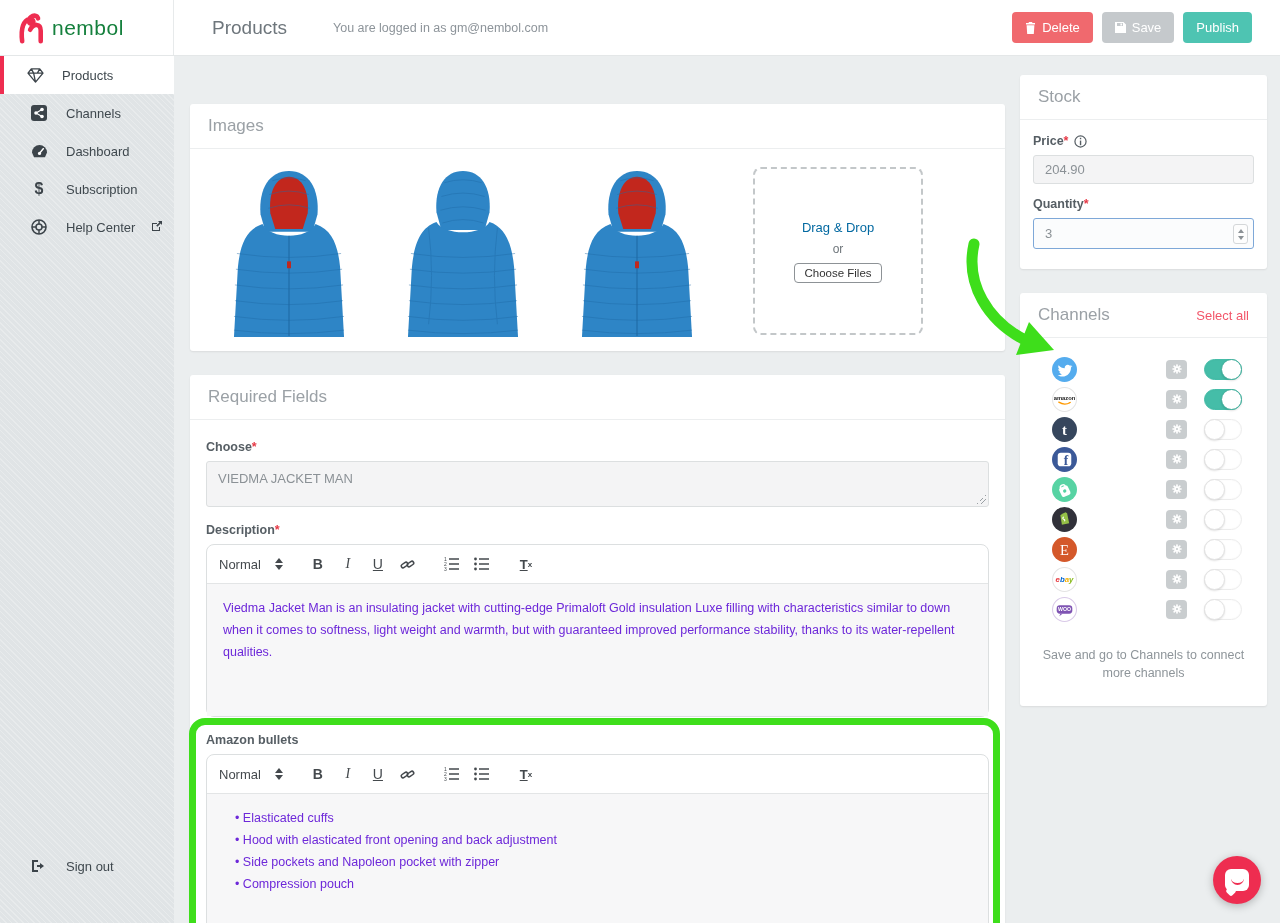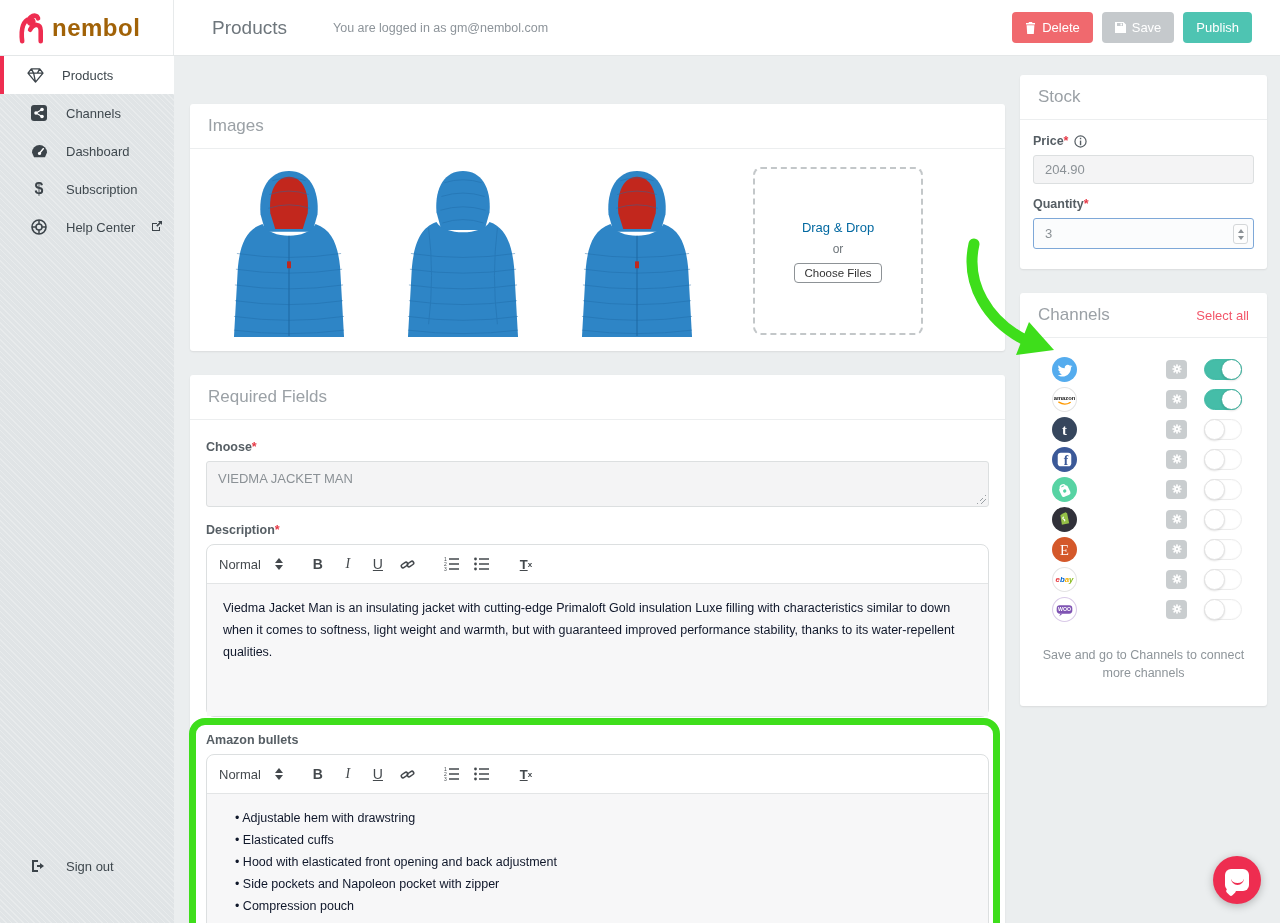--- a/index.html
+++ b/index.html
@@ -3,21 +3,21 @@
 <meta charset="utf-8">
 <style>
   * { margin:0; padding:0; box-sizing:border-box; }
   html,body { width:1280px; height:923px; overflow:hidden; }
   body { font-family:"Liberation Sans", sans-serif; background:#ebeeef; color:#565e64; position:relative; }
 
   
   .topbar { position:absolute; top:0; left:0; width:1280px; height:56px; background:#fff; border-bottom:1px solid #e4e7e8; z-index:20; display:flex; align-items:center; }
   .logo-box { width:174px; height:55px; background:#fff; border-right:1px solid #e7eaeb; display:flex; align-items:center; padding-left:16px; }
   .logo-mark { width:30px; height:32px; margin-right:6px; }
-  .logo-text { font-size:24px; color:#a16207; letter-spacing:.5px;font-weight:bold; }
+  .logo-text { font-size:21px; color:#15803d; letter-spacing:.5px; }
   .page-title { font-size:19px; color:#6e767c; margin-left:38px; }
   .login-status { font-size:12.5px; color:#8d949a; margin-left:46px; }
   .topbar-actions { margin-left:auto; margin-right:28px; display:flex; gap:9px; }
   .btn { border:none; border-radius:4px; color:#fff; font-size:13px; font-family:inherit; padding:8px 13px; display:flex; align-items:center; gap:6px; cursor:pointer; }
   .btn svg { display:block; }
   .btn-delete { background:#f0696e; }
   .btn-save { background:#c5c9cc; }
   .btn-publish { background:#4ec4b2; }
 
   
@@ -60,21 +60,21 @@
   .updown i { width:0; height:0; border-left:4px solid transparent; border-right:4px solid transparent; display:block; }
   .updown .up { border-bottom:5px solid #44494d; }
   .updown .dn { border-top:5px solid #44494d; }
   .ql-btn { width:26px; height:22px; display:flex; align-items:center; justify-content:center; font-size:14px; color:#44494d; cursor:pointer; }
   .ql-btn.bold { font-weight:bold; }
   .ql-btn.italic { font-style:italic; font-family:"Liberation Serif", serif; }
   .ql-btn.under { text-decoration:underline; }
   .ql-sep { width:10px; }
   .ql-clean { font-size:13px; font-weight:bold; position:relative; }
   .ql-clean small { font-size:8px; font-weight:bold; }
-  .ql-content { background:#f7f7f8; font-size:12.5px; color:#0f172a; line-height:1.75; padding:14px 16px; }
+  .ql-content { background:#f7f7f8; font-size:12.5px; color:#6d28d9; line-height:1.75; padding:14px 16px; }
   .desc-content { height:132px; }
   .bullets-content { height:150px; }
   .bullets-content ul { list-style:none; padding-left:12px; }
   .bullets-content li::before { content:"• "; }
 
   .bullets-wrap { position:relative; margin-bottom:4px; }
   .green-box { position:absolute; left:-17px; right:-11px; top:-15px; bottom:-13px; border:7px solid #3ede1b; border-radius:16px; pointer-events:none; z-index:5; }
 
   
   .stock-body { padding:14px 13px 18px 13px; }
@@ -375,21 +375,20 @@
                   </svg>
               </span>
               <span class="ql-sep"></span>
               <span class="ql-btn ql-clean">
                 <span style="text-decoration:underline">T</span>
                   <small>x</small>
               </span>
             </div>
             <div class="ql-content bullets-content">
               <ul>
-                <li>Adjustable hem with drawstring</li>
                 <li>Elasticated cuffs</li>
                 <li>Hood with elasticated front opening and back adjustment</li>
                 <li>Side pockets and Napoleon pocket with zipper</li>
                 <li>Compression pouch</li>
               </ul>
             </div>
           </div>
         </div>
 
       </div>

